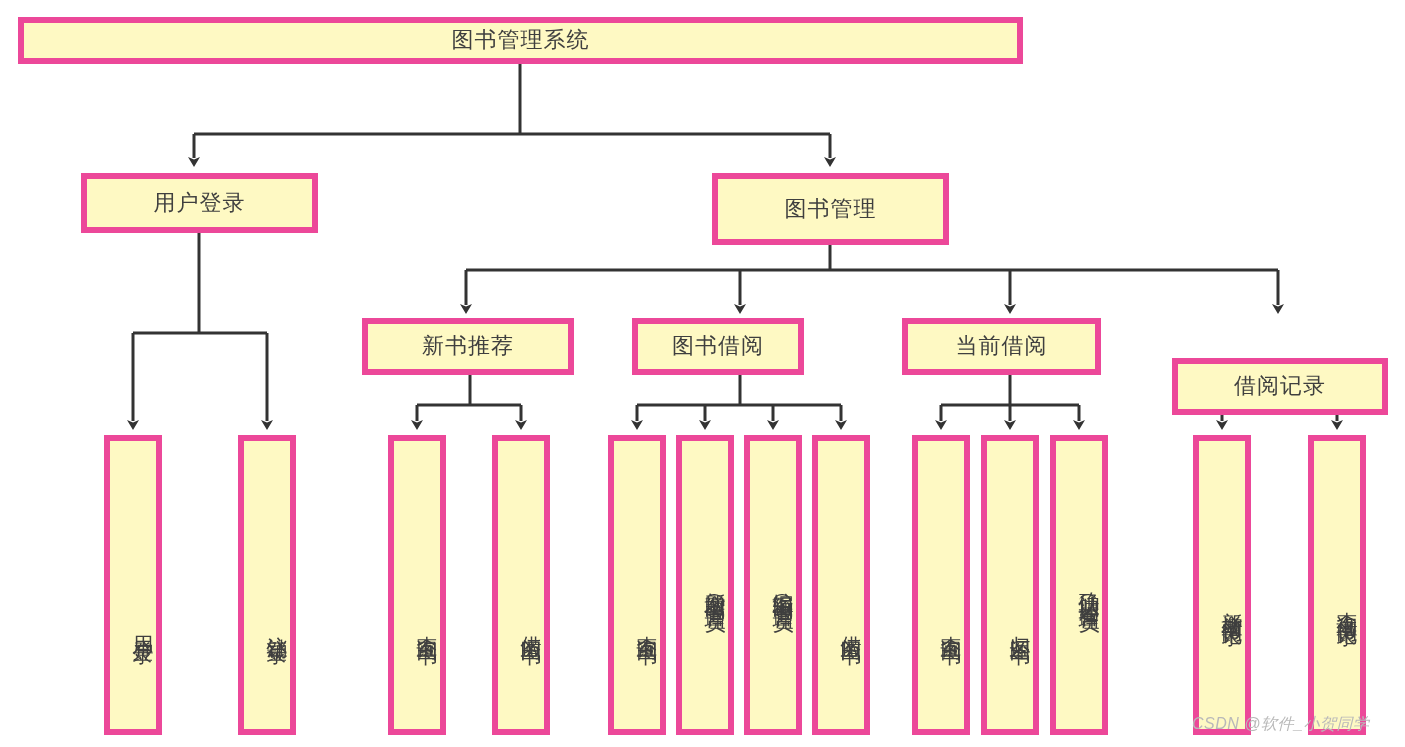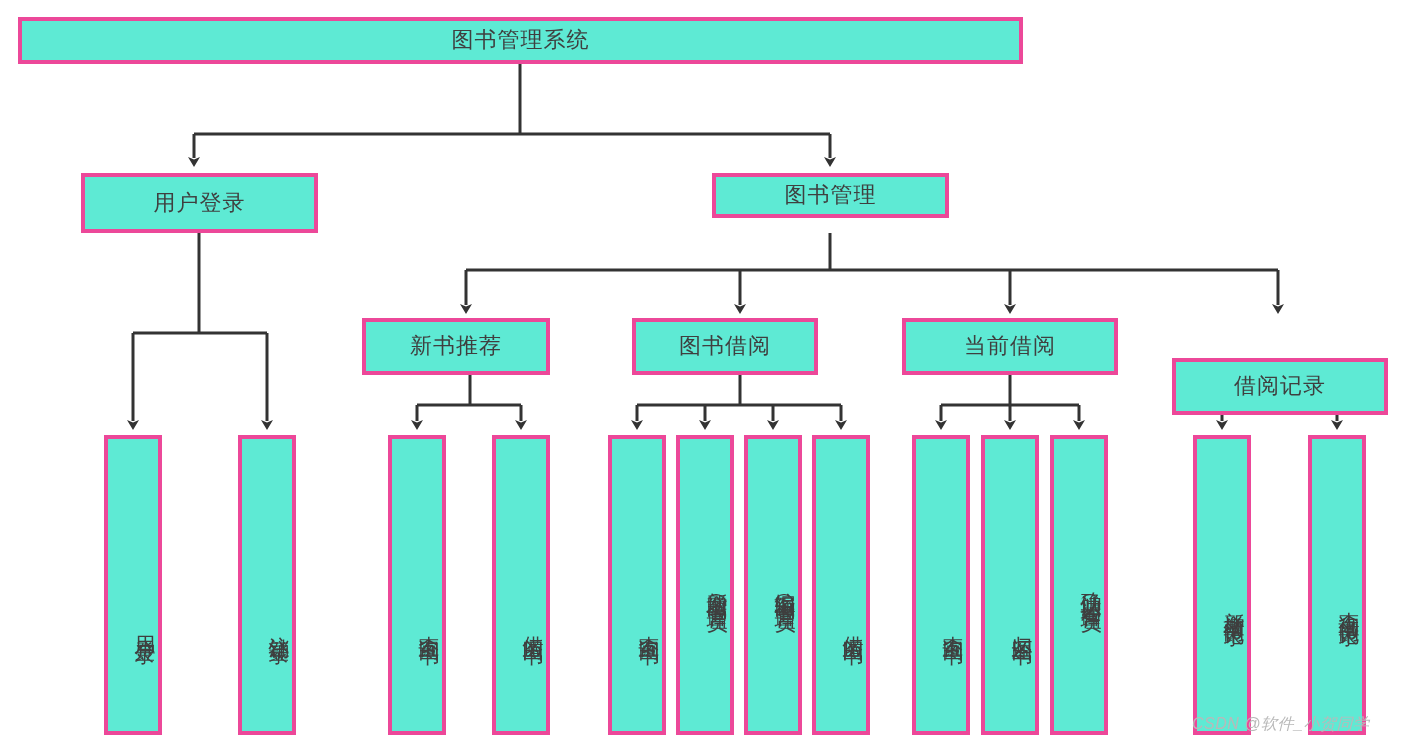--- a/index.html
+++ b/index.html
@@ -21,22 +21,22 @@
     position: absolute;
     left: 0;
     top: 0;
     width: 1405px;
     height: 747px;
     pointer-events: none;
   }
   .node {
     position: absolute;
     box-sizing: border-box;
-    background: #5eead4;
-    border: 4px solid #ec4899;
+    background: #fef9c3;
+    border: 6px solid #ec4899;
     display: flex;
     align-items: center;
     justify-content: center;
     color: #3f3f3f;
     z-index: 2;
   }
   .node.horiz {
     font-size: 22px;
     letter-spacing: 1px;
     line-height: 1.2;
@@ -121,31 +121,31 @@
     </g>
   </svg>
 
   <div class="node horiz" style="left:18px; top:17px; width:1005px; height:47px;">
     <span>图书管理系统</span>
   </div>
 
   <div class="node horiz" style="left:81px; top:173px; width:237px; height:60px;">
     <span>用户登录</span>
   </div>
-  <div class="node horiz" style="left:712px; top:173px; width:237px; height:45px;">
+  <div class="node horiz" style="left:712px; top:173px; width:237px; height:72px;">
     <span>图书管理</span>
   </div>
 
-  <div class="node horiz" style="left:362px; top:318px; width:188px; height:57px;">
+  <div class="node horiz" style="left:362px; top:318px; width:212px; height:57px;">
     <span>新书推荐</span>
   </div>
-  <div class="node horiz" style="left:632px; top:318px; width:186px; height:57px;">
+  <div class="node horiz" style="left:632px; top:318px; width:172px; height:57px;">
     <span>图书借阅</span>
   </div>
-  <div class="node horiz" style="left:902px; top:318px; width:216px; height:57px;">
+  <div class="node horiz" style="left:902px; top:318px; width:199px; height:57px;">
     <span>当前借阅</span>
   </div>
   <div class="node horiz" style="left:1172px; top:318px; width:216px; height:57px;margin-top:40px;">
     <span>借阅记录</span>
   </div>
 
   <div class="node vert" style="left:104px; top:435px; width:58px; height:300px; padding-top:80px;">
     <span>用户登录</span>
   </div>
   <div class="node vert" style="left:238px; top:435px; width:58px; height:300px; padding-top:80px;">

